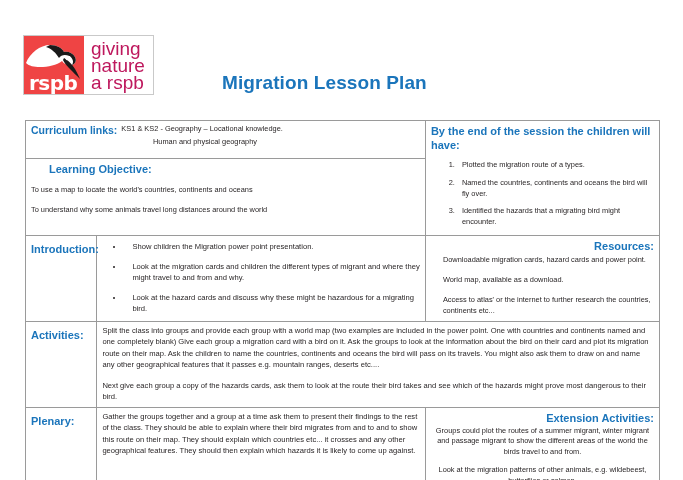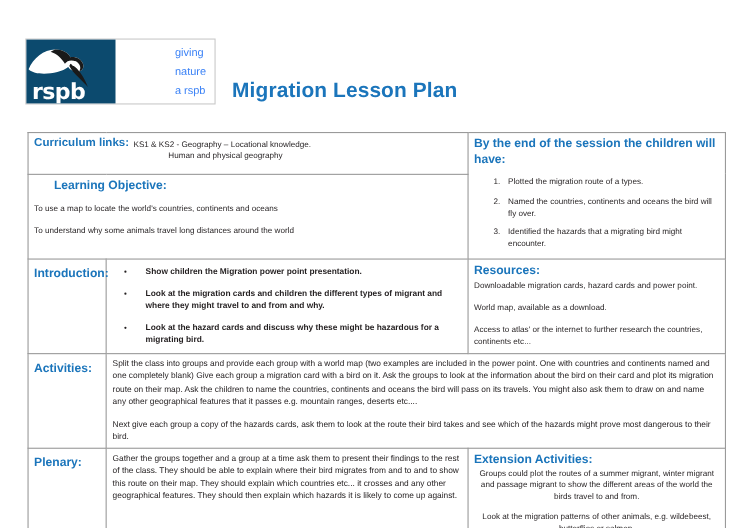--- a/index.html
+++ b/index.html
@@ -32,23 +32,23 @@
   .logo-block {
     position: absolute;
     left: 23px;
     top: 35px;
     display: flex;
     align-items: stretch;
     border: 1px solid #c9c9c9;
     background: #ffffff;
   }
   .logo-mark {
-    width: 81px;
+    width: 60px;
     height: 58px;
-    background: #0c4a6e;
+    background: #ef4444;
     position: relative;
     overflow: hidden;
   }
   .logo-mark svg {
     position: absolute;
     left: 0;
     top: 0;
   }
   .logo-word {
     position: absolute;
@@ -57,31 +57,30 @@
     font-family: "DejaVu Sans", sans-serif;
     font-size: 20px;
     font-weight: 700;
     color: #ffffff;
     letter-spacing: -0.5px;
     line-height: 20px;
   }
   .logo-tag {
     padding: 3px 8px 3px 7px;
     font-family: "Liberation Sans", sans-serif;
-    font-size: 10px;
+    font-size: 19px;
     line-height: 17px;
-    color: #3b82f6;
+    color: #be185d;
     display: flex;
     flex-direction: column;
     justify-content: center;
-    margin-left: 47px;
   }
   .doc-title {
     position: absolute;
-    left: 211px;
+    left: 222px;
     top: 72px;
     font-size: 19px;
     font-weight: bold;
     color: #1b75bb;
     letter-spacing: 0.1px;
     white-space: nowrap;
   }
 
   
   .plan-table {
@@ -91,21 +90,21 @@
     width: 635px;
     border-collapse: collapse;
     table-layout: fixed;
   }
   .plan-table td {
     border: 1px solid #9a9a9a;
     vertical-align: top;
     padding: 3px 5px 4px 5px;
   }
   .col-label { width: 68px; }
-  .col-mid   { width: 313px; font-weight: bold; }
+  .col-mid   { width: 313px; }
   .col-right { width: 223px; }
 
   .lbl {
     color: #1b75bb;
     font-weight: bold;
     font-size: 10.5px;
     line-height: 13px;
   }
   .lbl-lg {
     color: #1b75bb;
@@ -127,21 +126,21 @@
     color: #231f20;
   }
   .curric-line2 {
     font-size: 7.4px;
     line-height: 10px;
     color: #231f20;
     padding-left: 122px;
   }
   .curric-row-inner {
     display: flex;
-    align-items: flex-end;
+    align-items: flex-start;
   }
   .curric-row-inner .lbl { margin-right: 4px; white-space: nowrap; }
 
   ol.goals {
     margin: 7px 0 4px 0;
     padding-left: 26px;
     font-size: 7.4px;
     line-height: 11px;
     color: #231f20;
   }
@@ -155,22 +154,22 @@
     line-height: 11.5px;
     color: #231f20;
   }
   ul.bullets li { margin-bottom: 8px; padding-left: 8px; }
   ul.bullets li:last-child { margin-bottom: 1px; }
 
   .lo-cell .lbl-lg { margin-bottom: 8px; padding-left: 18px; }
   .lo-line { font-size: 7.4px; line-height: 11px; color: #231f20; margin-bottom: 9px; }
   .lo-line:last-child { margin-bottom: 2px; }
 
-  .res-head { margin-bottom: 1px; }
-  .res-line { font-size: 7.4px; line-height: 11px; color: #231f20; margin-bottom: 9px; }
+  .res-head { margin-bottom: 1px; text-align: right; }
+  .res-line { font-size: 7.4px; line-height: 11px; color: #231f20; margin-bottom: 9px; margin-left: 12px; }
   .res-line:last-child { margin-bottom: 0; }
 
   .intro-label-cell { padding-top: 4px; }
   .act-cell { padding: 5px 7px 6px 7px; }
   .plen-cell { padding: 5px 6px 6px 7px; }
   .ext-cell { padding: 4px 6px 6px 6px; }
   .ext-line { font-size: 7.4px; line-height: 10.5px; color: #231f20; margin-bottom: 8px; text-align: center; }
   .ext-line:last-child { margin-bottom: 0; }
 </style>
 </head>

